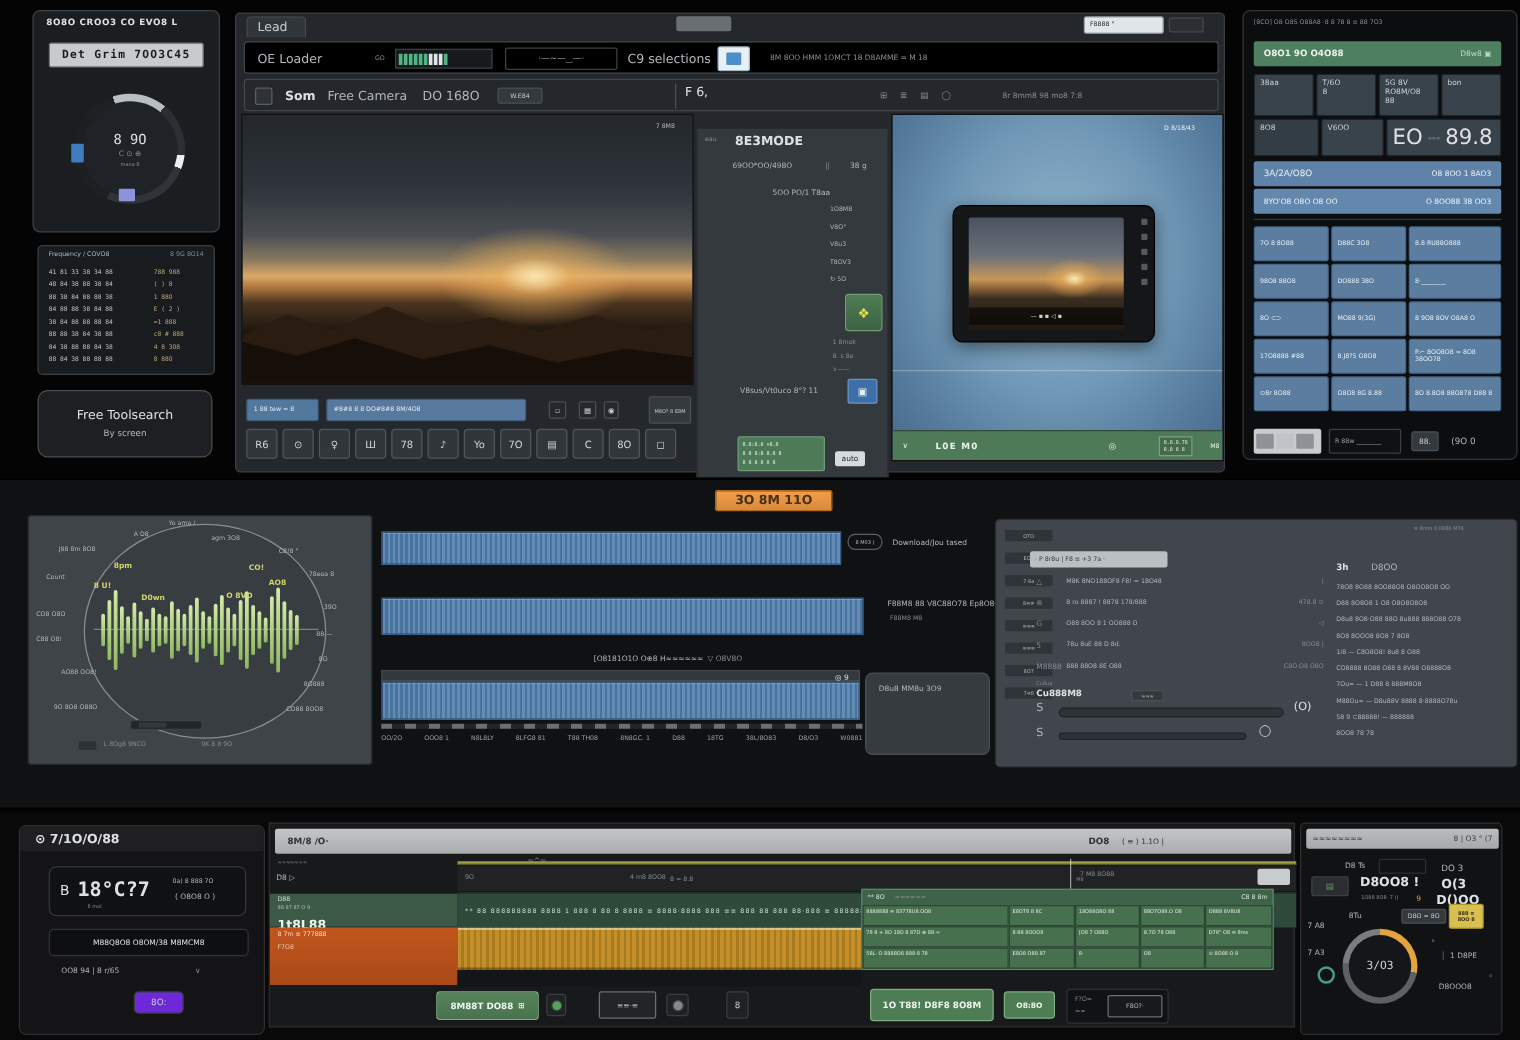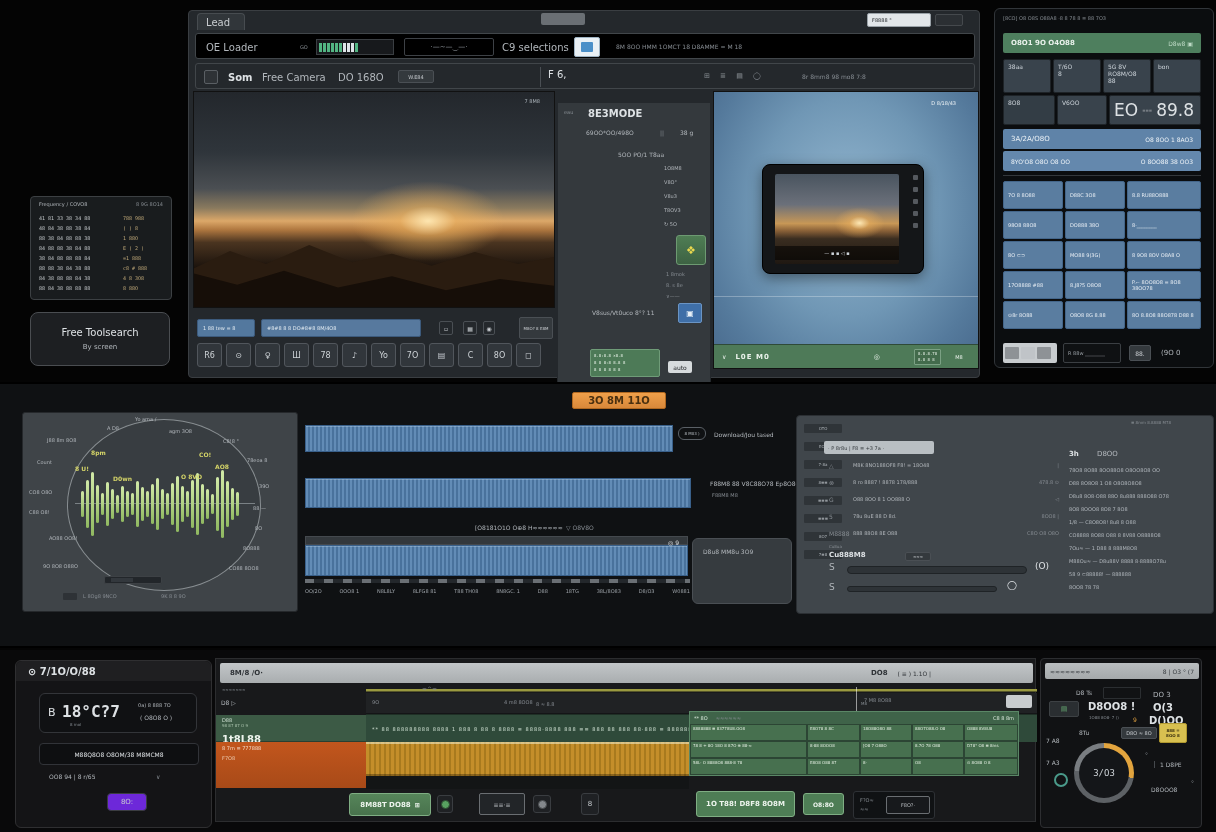--- a/index.html
+++ b/index.html
@@ -160,20 +160,33 @@
   display:flex;align-items:center;justify-content:center;color:#ccd1d5}
 .teal{position:absolute;left:13px;top:114px;width:14px;height:14px;border:2px solid #4a9a8a;border-radius:50%}
 .badge{position:absolute;left:118px;top:64px;width:28px;height:20px;background:#d8c050;border:1px solid #b09830;border-radius:2px;
   color:#3a3010;font-weight:700;display:flex;align-items:center;justify-content:center;text-align:center}
 </style>
 </head>
 <body>
 
 <div id="root">
 
+  <div class="ab panelA">
+    <div class="ab f7 b lt nw" style="left:10px;top:5px;letter-spacing:.5px">8O8O CROO3 CO EVO8 L</div>
+    <div class="ab lcd f9 mono" style="letter-spacing:1px">Det  Grim  7OO3C45</div>
+    <div class="ab gauge">
+      <div class="gauge-in">
+        <span class="f11 mono lt">8 9O</span>
+        <span class="f6 dm">C ⊙ ⊕</span>
+        <span class="f4 dm">mana 8</span>
+      </div>
+    </div>
+    <div class="ab bluechip"></div>
+    <div class="ab purp"></div>
+  </div>
 
   <div class="ab panelB">
     <div class="ab f5 md nw" style="left:8px;top:4px">Frequency / COVO8</div>
     <div class="ab f5 dm nw" style="right:8px;top:4px">8 9G 8O14</div>
     <div class="ab f5 mono pre" style="left:8px;top:16px;line-height:10px;color:#c3c7ca">41 81 33 38 34 88
 48 84 38 88 38 84
 88 38 84 88 88 38
 84 88 88 38 84 88
 38 84 88 88 88 84
 88 88 38 84 38 88
@@ -326,21 +339,21 @@
         <div class="tside">
             <span></span>
             <span></span>
             <span></span>
             <span></span>
             <span></span>
           </div>
       </div>
       <div class="v2bar">
         <span class="f6" style="margin-left:8px">∨</span>
-        <span class="f7 b" style="margin-left:9px;letter-spacing:1px">L0E M0</span>
+        <span class="f7 b" style="margin-left:22px;letter-spacing:1px">L0E M0</span>
         <span class="f7" style="margin-left:104px">◎</span>
         <div class="v2nums f4 pre mono" style="margin-left:34px;line-height:6px">8.8.8.78
 8.8 8 8</div>
         <span class="f5" style="margin-left:14px">M8</span>
       </div>
     </div>
   </div>
 
   <div class="ab panelD">
     <div class="ab f5 dm nw" style="left:8px;top:6px">[8CO] O8  O8S  O88A8     ·8 8     78 8 ≡ 88   7O3</div>

